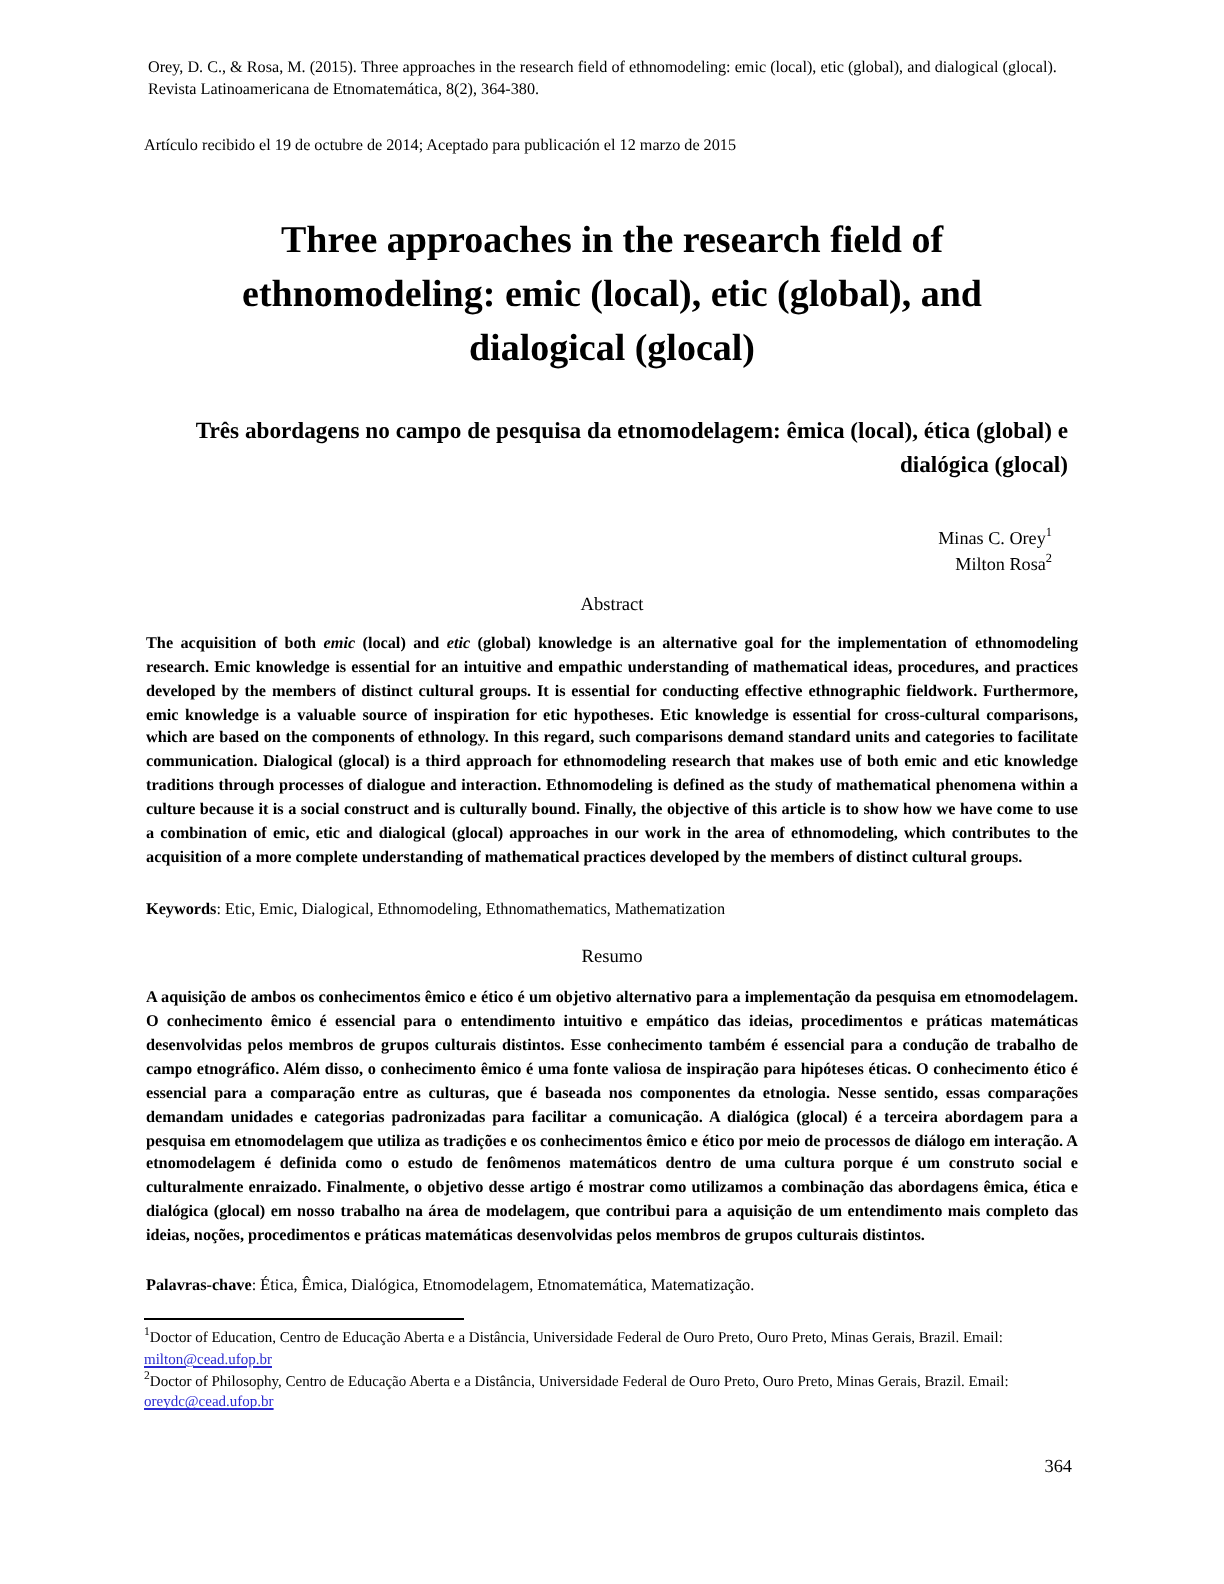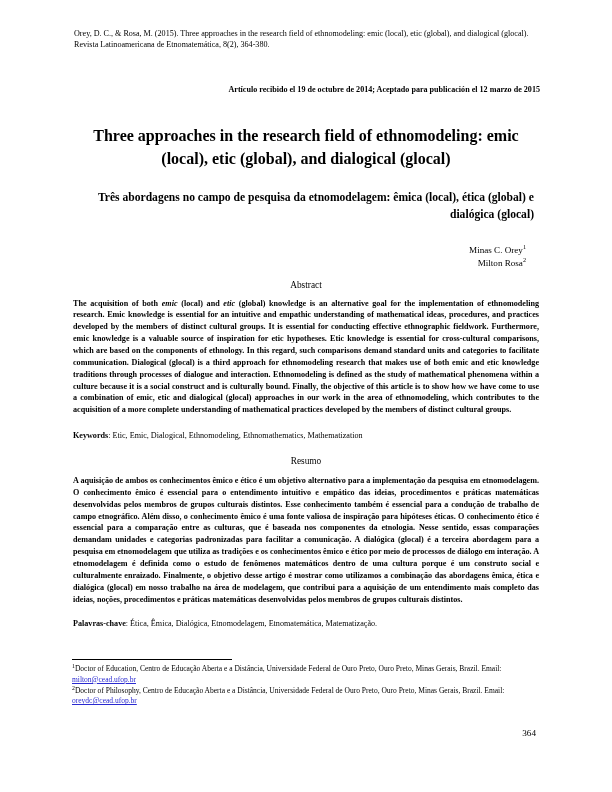--- a/index.html
+++ b/index.html
@@ -28,27 +28,26 @@
     font-size: 8.1px;
     line-height: 1.42;
     text-align: left;
     margin: 0 0 0 0;
     padding: 0 2px 0 2px;
   }
 
   .received {
     font-size: 8.1px;
     line-height: 1.4;
-    text-align: right;
-    margin-top: 33px;
-    font-weight: bold;
+    text-align: left;
+    margin-top: 16px;
   }
 
   .title-en {
-    font-size: 16px;
+    font-size: 19px;
     font-weight: bold;
     text-align: center;
     line-height: 1.42;
     margin: 12px;
     padding: 0 4px;
     margin-top: 30px;
   }
 
   .title-pt {
     font-size: 11.6px;

